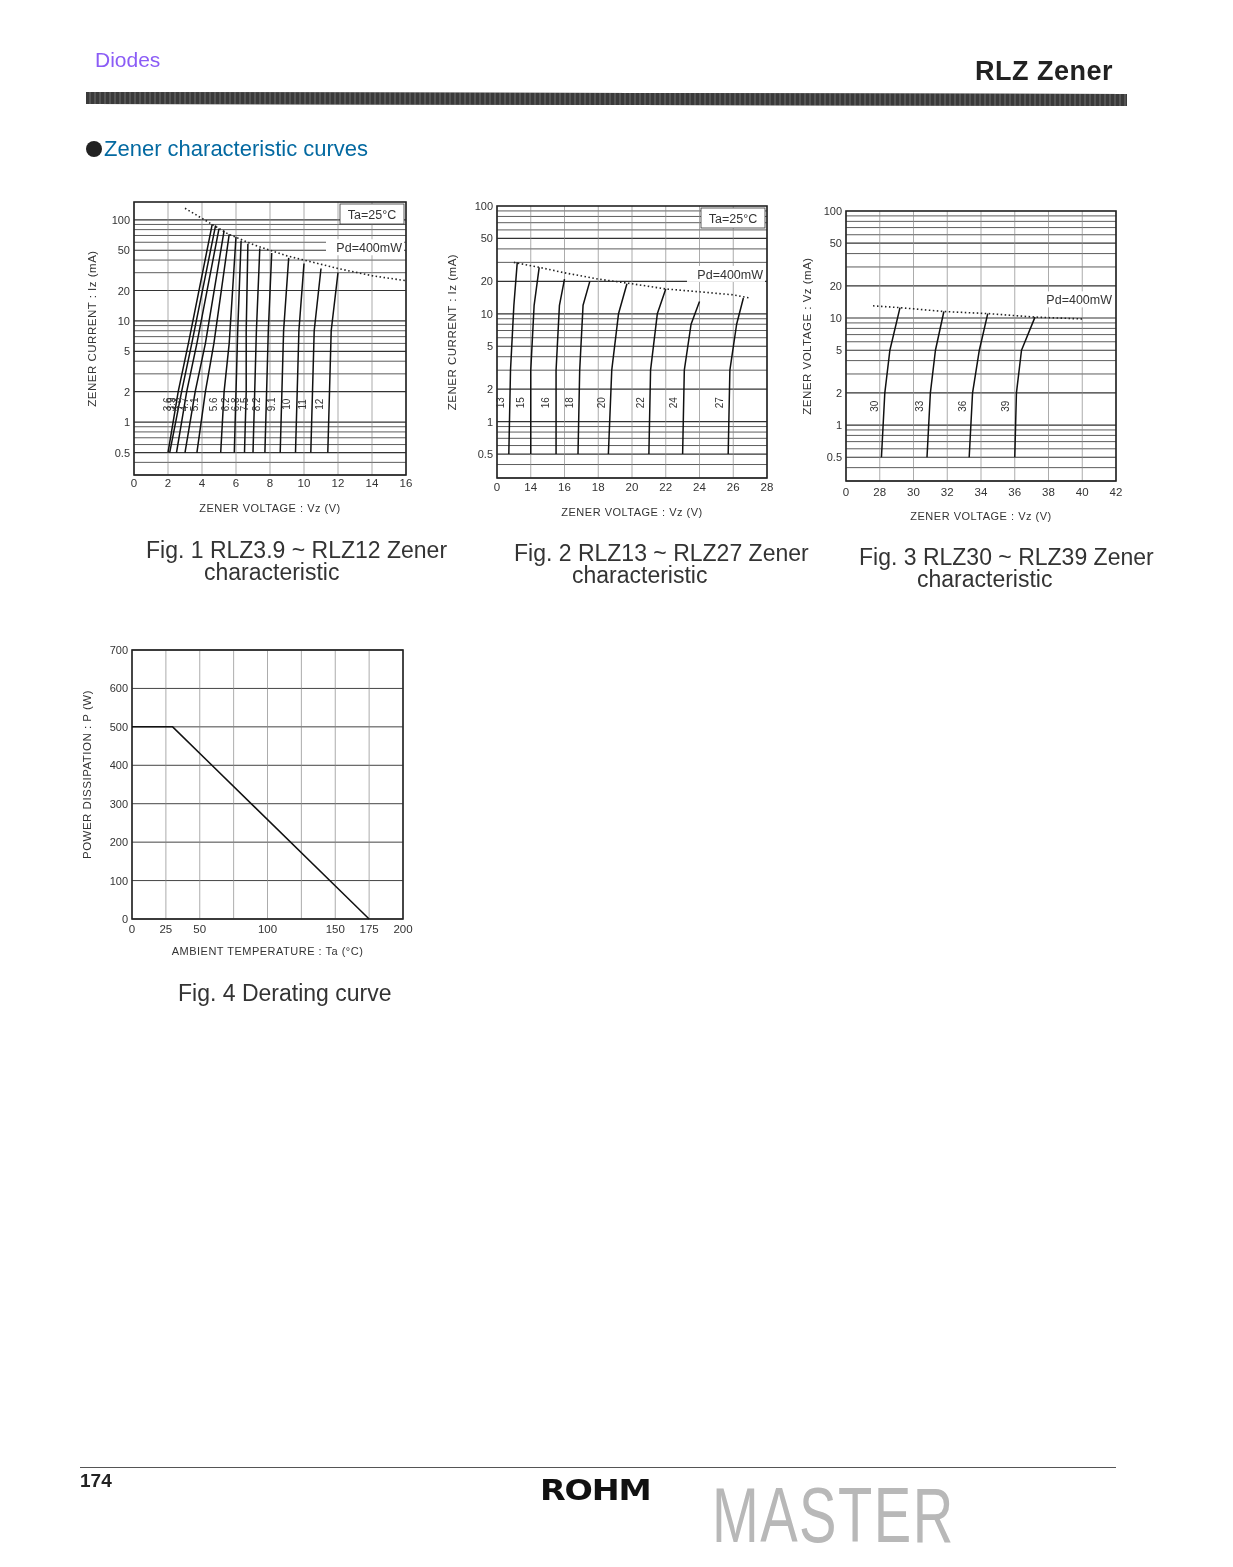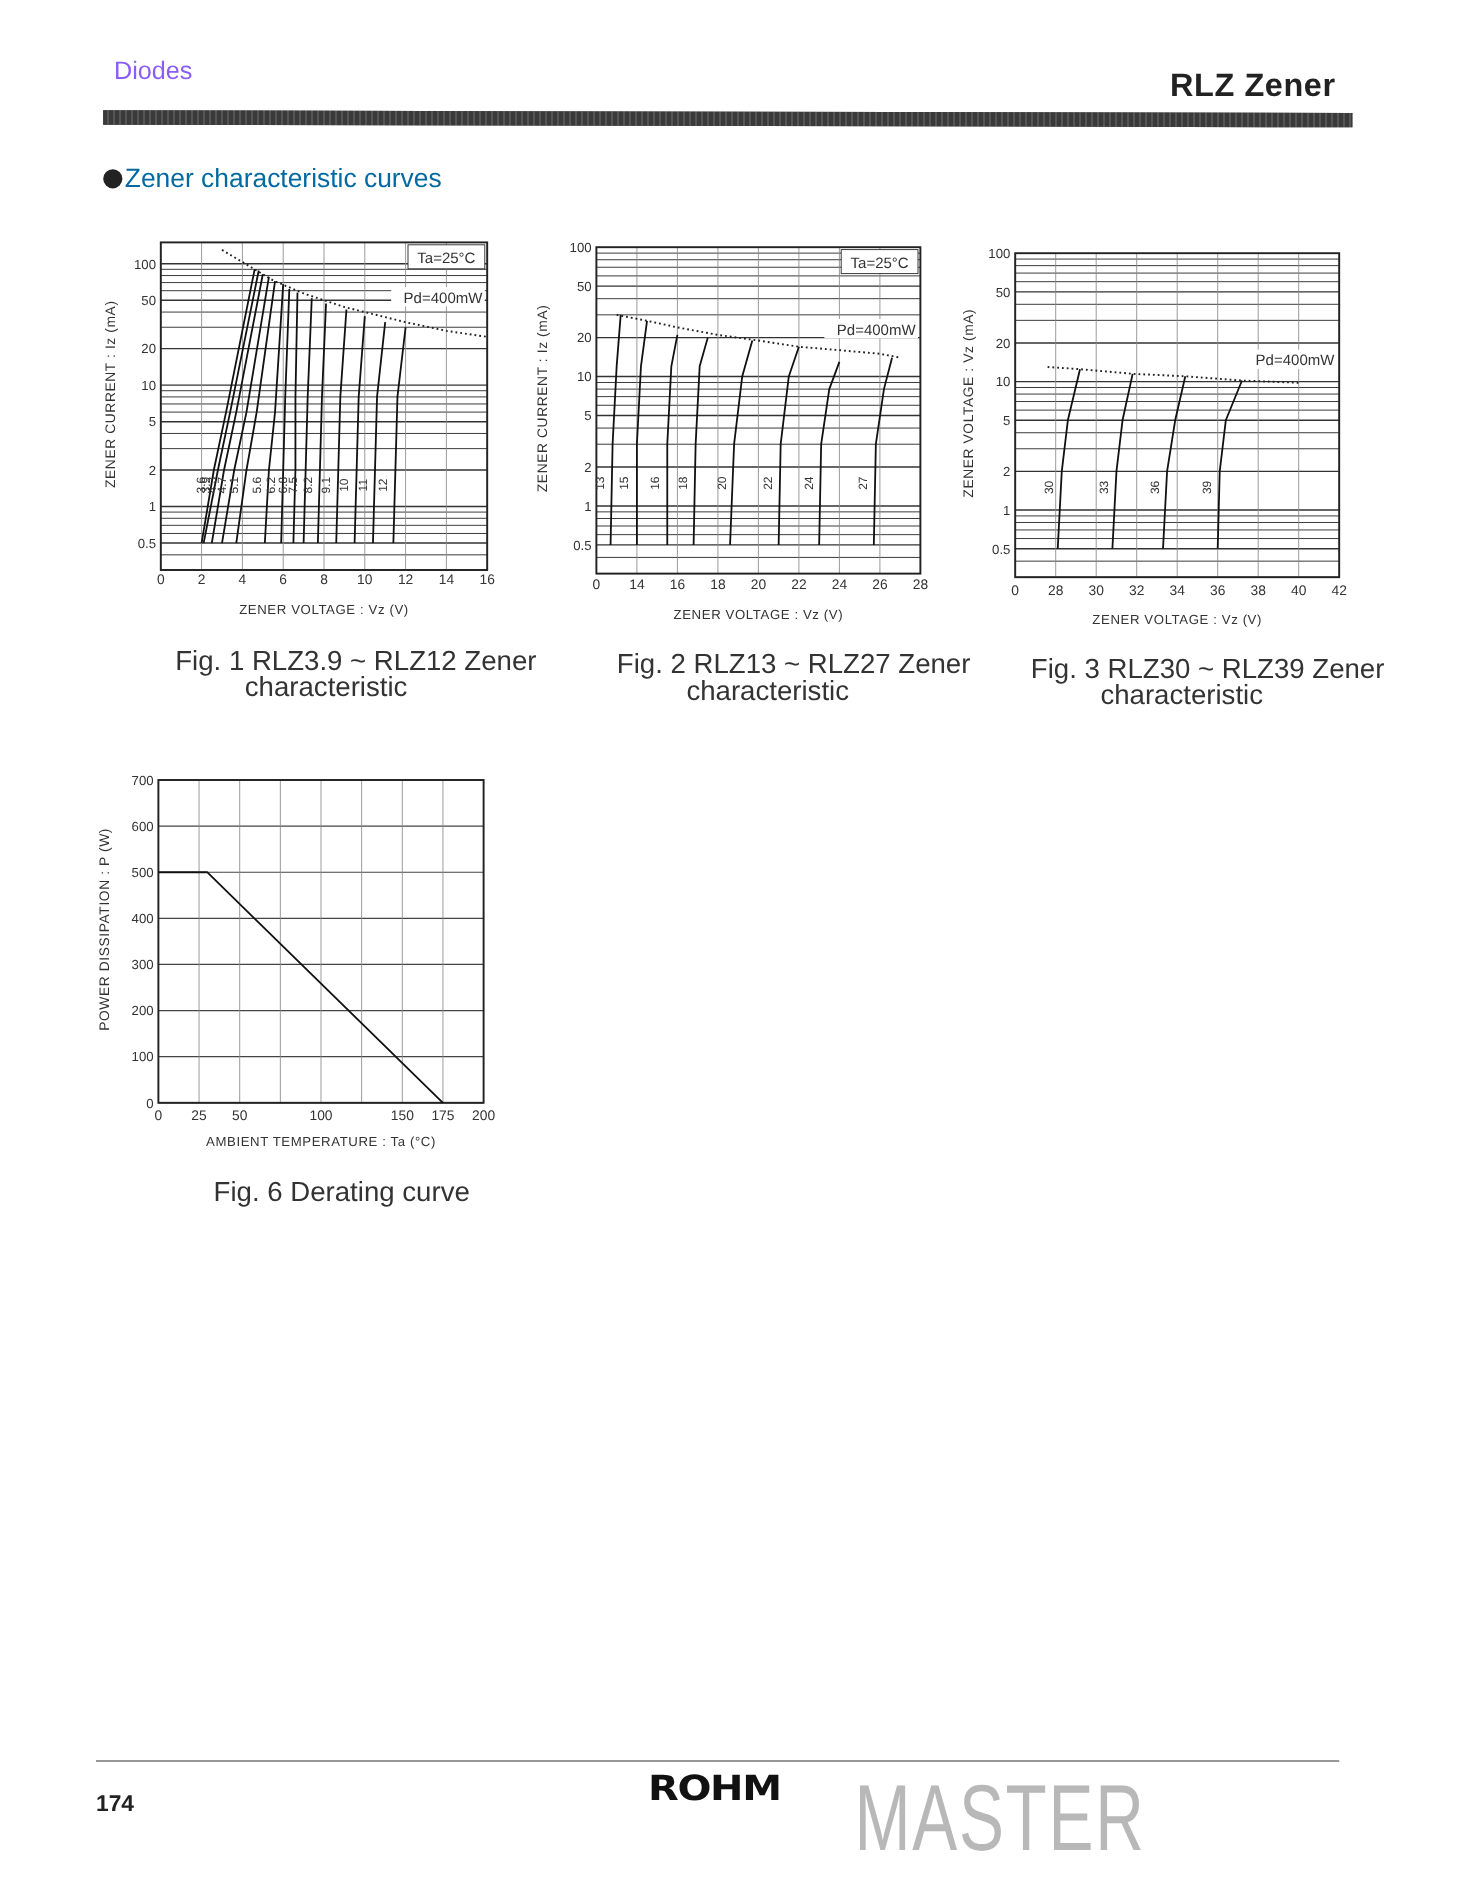--- a/index.html
+++ b/index.html
@@ -11,21 +11,21 @@
   .hdr-bar { left: 86px; top: 93px; width: 1041px; height: 12px; background: #444;
              background-image: repeating-linear-gradient(90deg, #3a3a3a 0 3px, #555 3px 5px);
              transform: rotate(0.12deg); }
   .section-title { left: 86px; top: 136px; font-size: 22px; color: #0369a1; }
   .section-title .bullet { display: inline-block; width: 16px; height: 16px; border-radius: 50%;
                            background: #222; margin-right: 2px; vertical-align: -1px; }
   svg text { font-family: "Liberation Sans", sans-serif; fill: #333; }
   .caption { font-size: 23px; color: #333; line-height: 22px; }
   .caption .l2 { display: block; padding-left: 58px; }
   .footer-line { left: 80px; top: 1467px; width: 1036px; height: 1px; background: #555; }
-  .page-num { left: 80px; top: 1470px; font-size: 19px; font-weight: bold; color: #222; margin-top: 23px; }
+  .page-num { left: 80px; top: 1470px; font-size: 19px; font-weight: bold; color: #222; }
   .logo { left: 540px; top: 1473px; font-size: 29px; font-weight: bold; color: #111;
           font-family: "DejaVu Sans", sans-serif; letter-spacing: -1px; transform: scaleX(1.15); transform-origin: left; }
   .stamp { left: 712px; top: 1470px; font-size: 78px; color: #b8b8b8;
            font-family: "Liberation Sans Narrow", "Liberation Sans", sans-serif;
            transform: scaleX(0.72); transform-origin: left; letter-spacing: 2px; }
 </style>
 </head>
 <body>
 
 <div class="abs hdr-left">Diodes</div>
@@ -323,19 +323,19 @@
 </div>
 <div class="abs caption" style="left:502px; top:542px;margin-left:12px;">
   <span>Fig. 2  RLZ13 ~ RLZ27 Zener</span>
   <span class="l2">characteristic</span>
 </div>
 <div class="abs caption" style="left:859px; top:546px;">
   <span>Fig. 3  RLZ30 ~ RLZ39 Zener</span>
   <span class="l2">characteristic</span>
 </div>
 <div class="abs caption" style="left:178px; top:982px;">
-  <span>Fig. 6  Derating curve</span>
+  <span>Fig. 4  Derating curve</span>
 </div>
 
 <div class="abs footer-line"></div>
 <div class="abs page-num">174</div>
 <div class="abs logo">ROHM</div>
 <div class="abs stamp">MASTER</div>
 
 </body></html>

